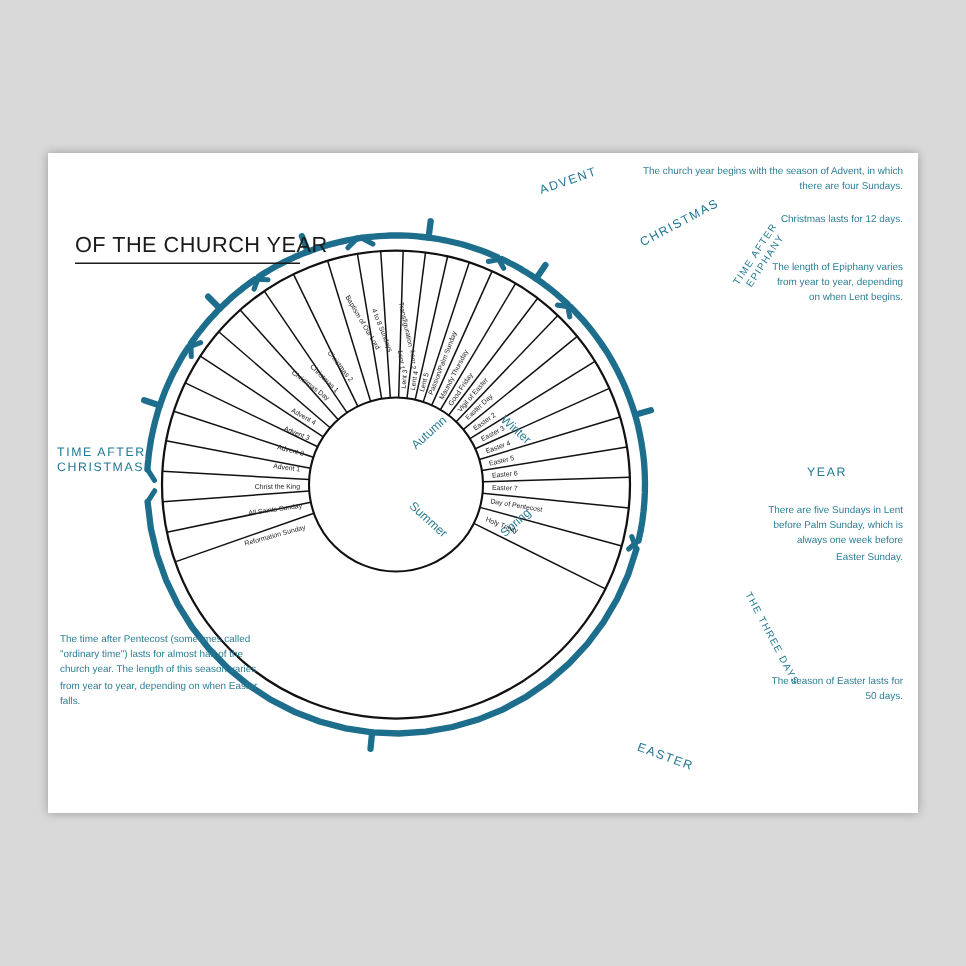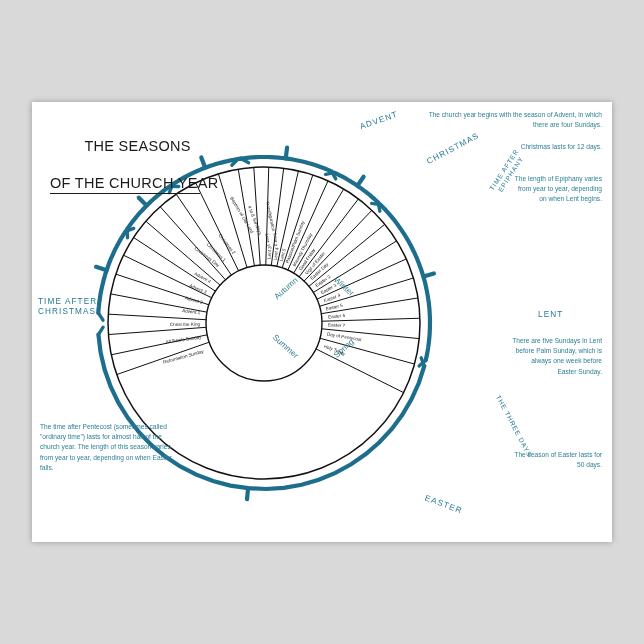--- a/index.html
+++ b/index.html
@@ -126,21 +126,20 @@
             <path d="M 348.4 102.6 L 339.7 101.4" fill="none" stroke="#1d6e8c" stroke-width="3.4" stroke-linecap="round"></path>
             <path d="M 393.7 258.3 L 387.1 264.0" fill="none" stroke="#1d6e8c" stroke-width="3.4" stroke-linecap="round"></path>
             <path d="M 392.3 264.0 L 386.8 281.0 L 379.4 297.4 L 370.3 312.8 L 359.6 327.2 L 347.4 340.3 L 333.8 352.1 L 319.1 362.3 L 303.4 370.9 L 286.8 377.7 L 269.6 382.7 L 251.9 385.8 L 234.0 387.0 L 216.1 386.2 L 198.4 383.6 L 181.0 379.0 L 164.3 372.6 L 148.3 364.4 L 133.3 354.5 L 119.5 343.1 L 107.0 330.2 L 96.0 316.1 L 86.5 300.9 L 78.7 284.7 L 72.7 267.8 L 68.6 250.4 L 66.4 232.6" fill="none" stroke="#1d6e8c" stroke-width="4.2" stroke-linecap="round"></path>
             <path d="M 216.1 386.2 L 215.0 397.2" fill="none" stroke="#1d6e8c" stroke-width="4.2" stroke-linecap="round"></path>
             <path d="M 392.3 264.0 L 389.2 255.8" fill="none" stroke="#1d6e8c" stroke-width="3.4" stroke-linecap="round"></path>
             <path d="M 66.4 232.6 L 71.1 225.2" fill="none" stroke="#1d6e8c" stroke-width="3.4" stroke-linecap="round"></path>
           </g>
       </svg>
 
       <div class="title">
-        <span class="l1">THE SEASONS</span>
         <span class="l2">OF THE CHURCH YEAR</span>
       </div>
 
       <div class="note r" style="left:380px;top:8px;width:190px;">The church year begins with the season of Advent, in which there are four Sundays.</div>
 
       <div class="note r" style="left:380px;top:40px;width:190px;">Christmas lasts for 12 days.</div>
 
       <div class="note r" style="left:480px;top:72px;width:90px;">The length of Epiphany varies from year to year, depending on when Lent begins.</div>
 
       <div class="note r" style="left:480px;top:234px;width:90px;">There are five Sundays in Lent before Palm Sunday, which is always one week before Easter Sunday.</div>
@@ -151,21 +150,21 @@
 
       <div class="seclabel" style="left:327px;top:14px;transform:rotate(-19deg);">ADVENT</div>
 
       <div class="seclabel" style="left:392px;top:42px;transform:rotate(-28deg);">CHRISTMAS</div>
 
       <div class="seclabel small twoline" style="left:452px;top:62px;transform:rotate(-57deg);text-align:center;">
         <span>TIME AFTER</span><br>
         <span>EPIPHANY</span>
       </div>
 
-      <div class="seclabel" style="left:506px;top:208px;">LENT</div>
+      <div class="seclabel" style="left:506px;top:208px;">YEAR</div>
 
       <div class="seclabel small" style="left:466px;top:290px;transform:rotate(62deg);transform-origin:0 50%;">THE THREE DAYS</div>
 
       <div class="seclabel" style="left:392px;top:398px;transform:rotate(20deg);">EASTER</div>
 
       <div class="seclabel twoline" style="left:6px;top:195px;text-align:left;">
         <span>TIME AFTER</span><br>
         <span>CHRISTMAS</span>
       </div>
 

